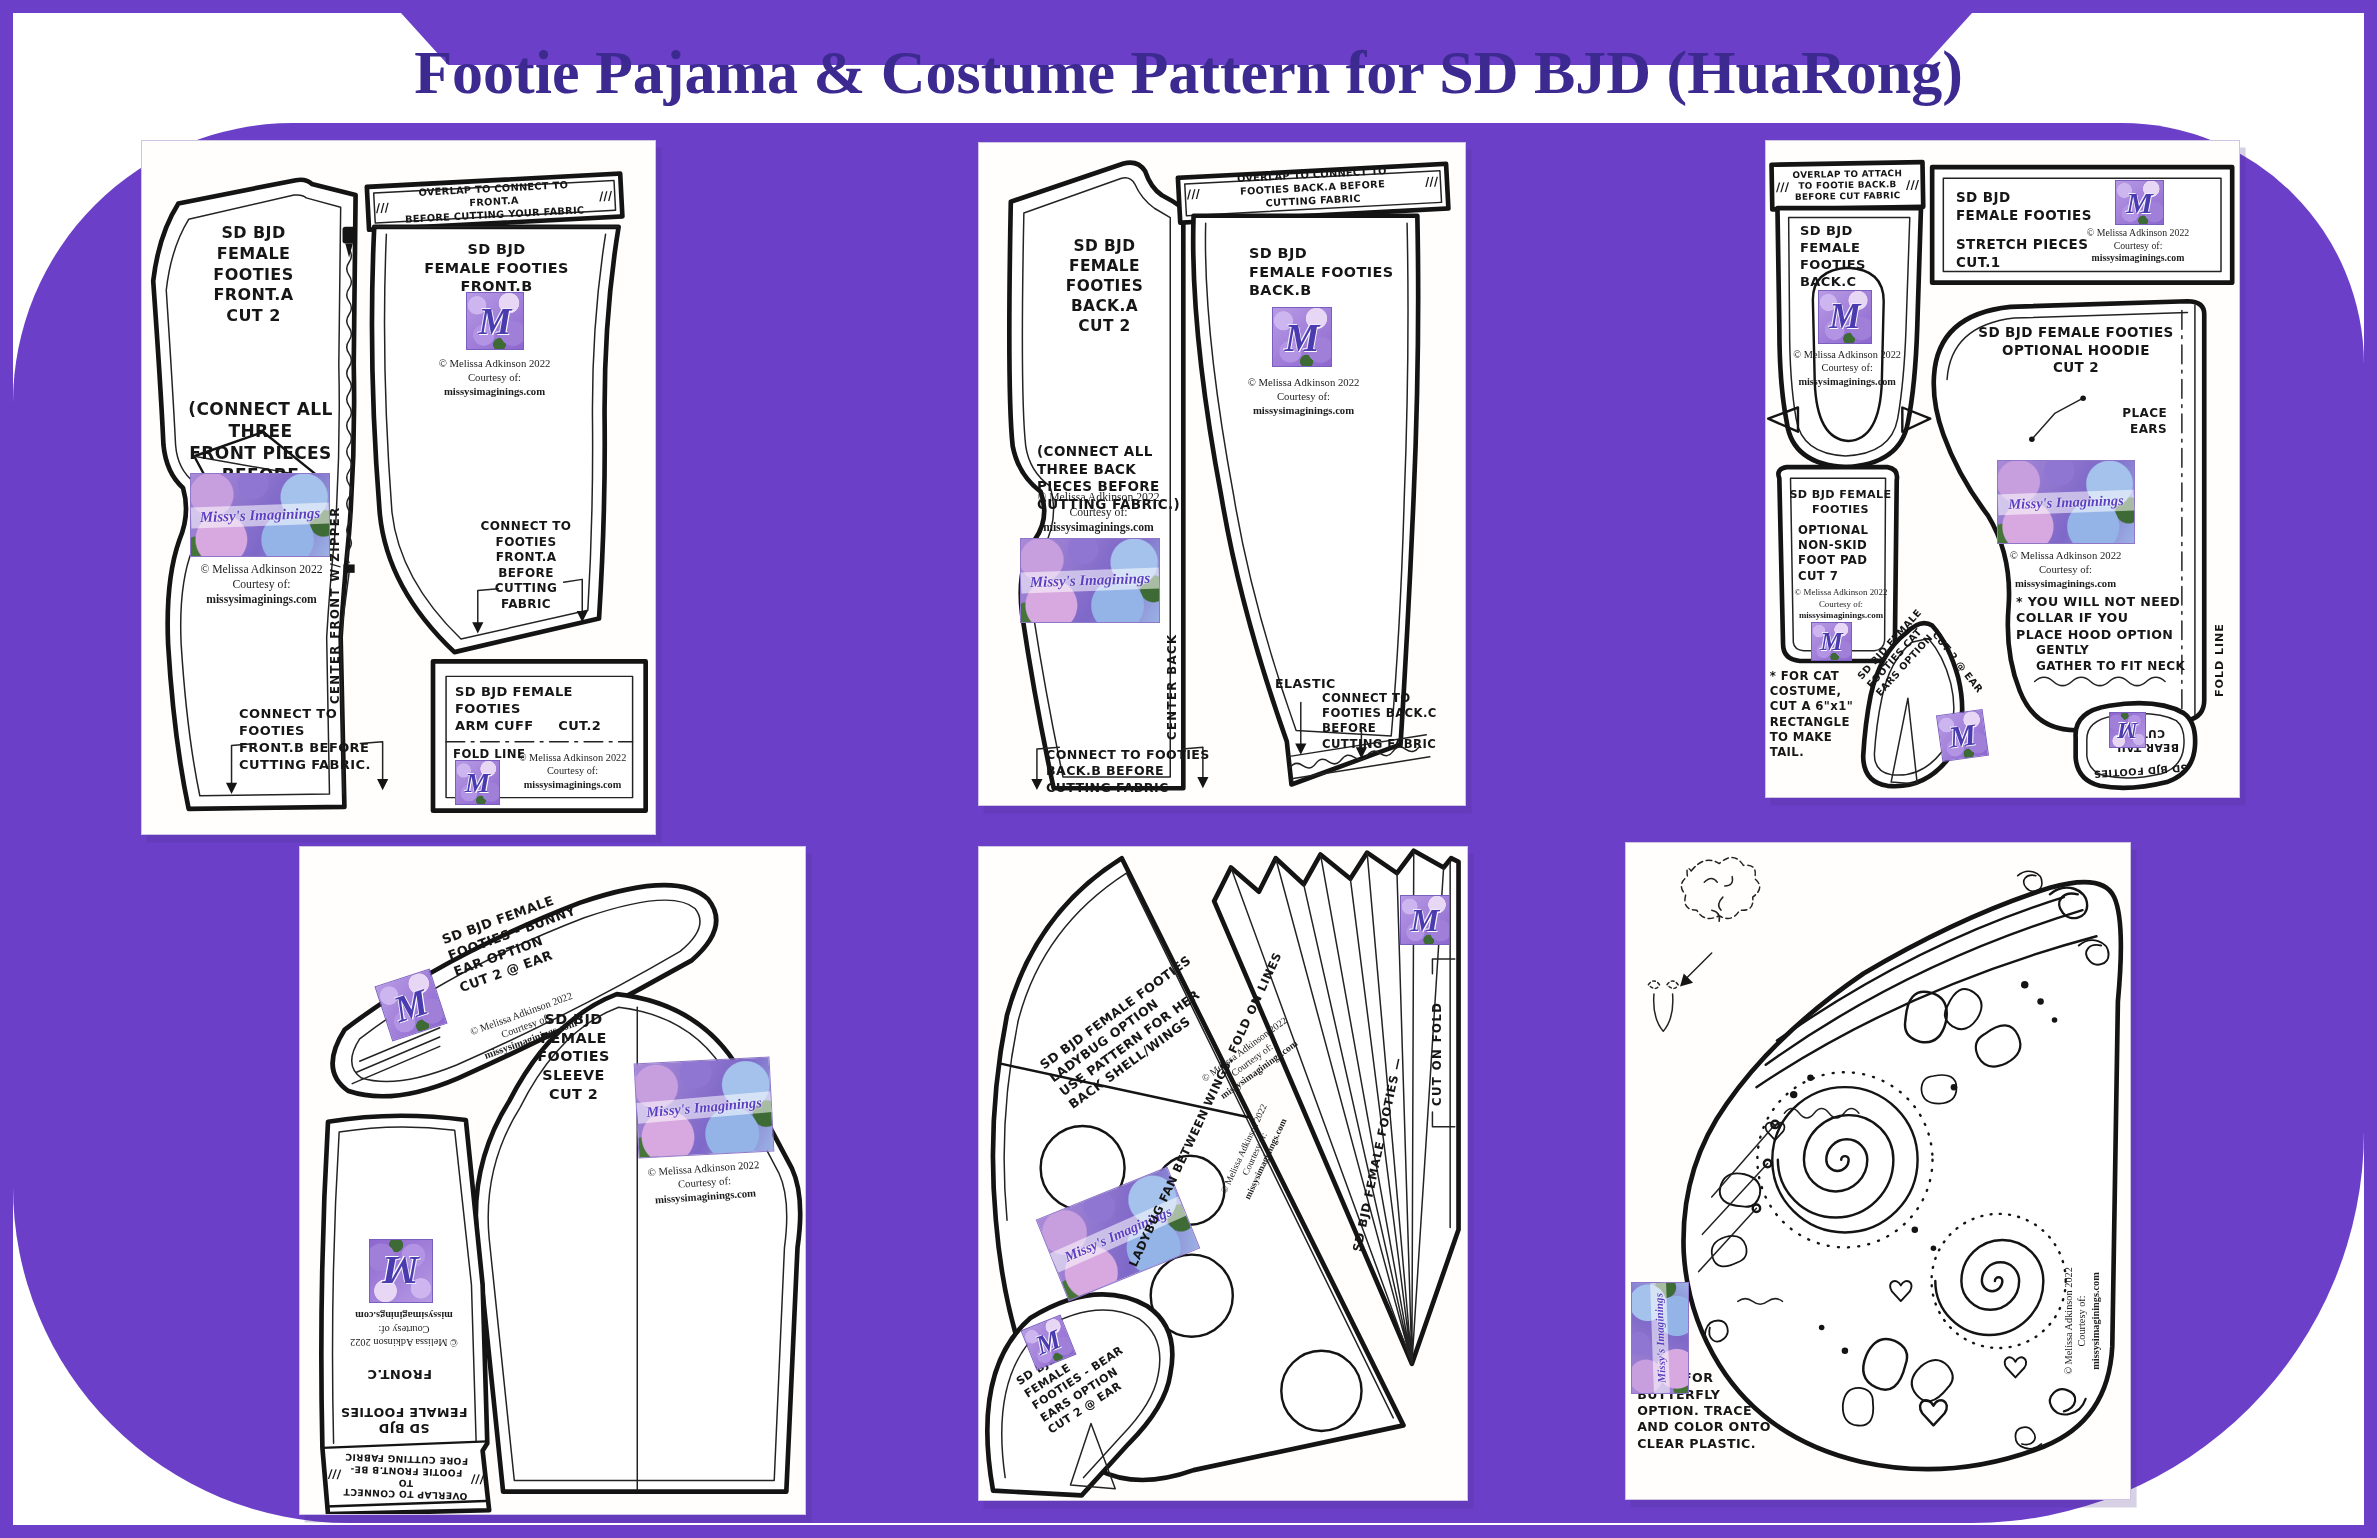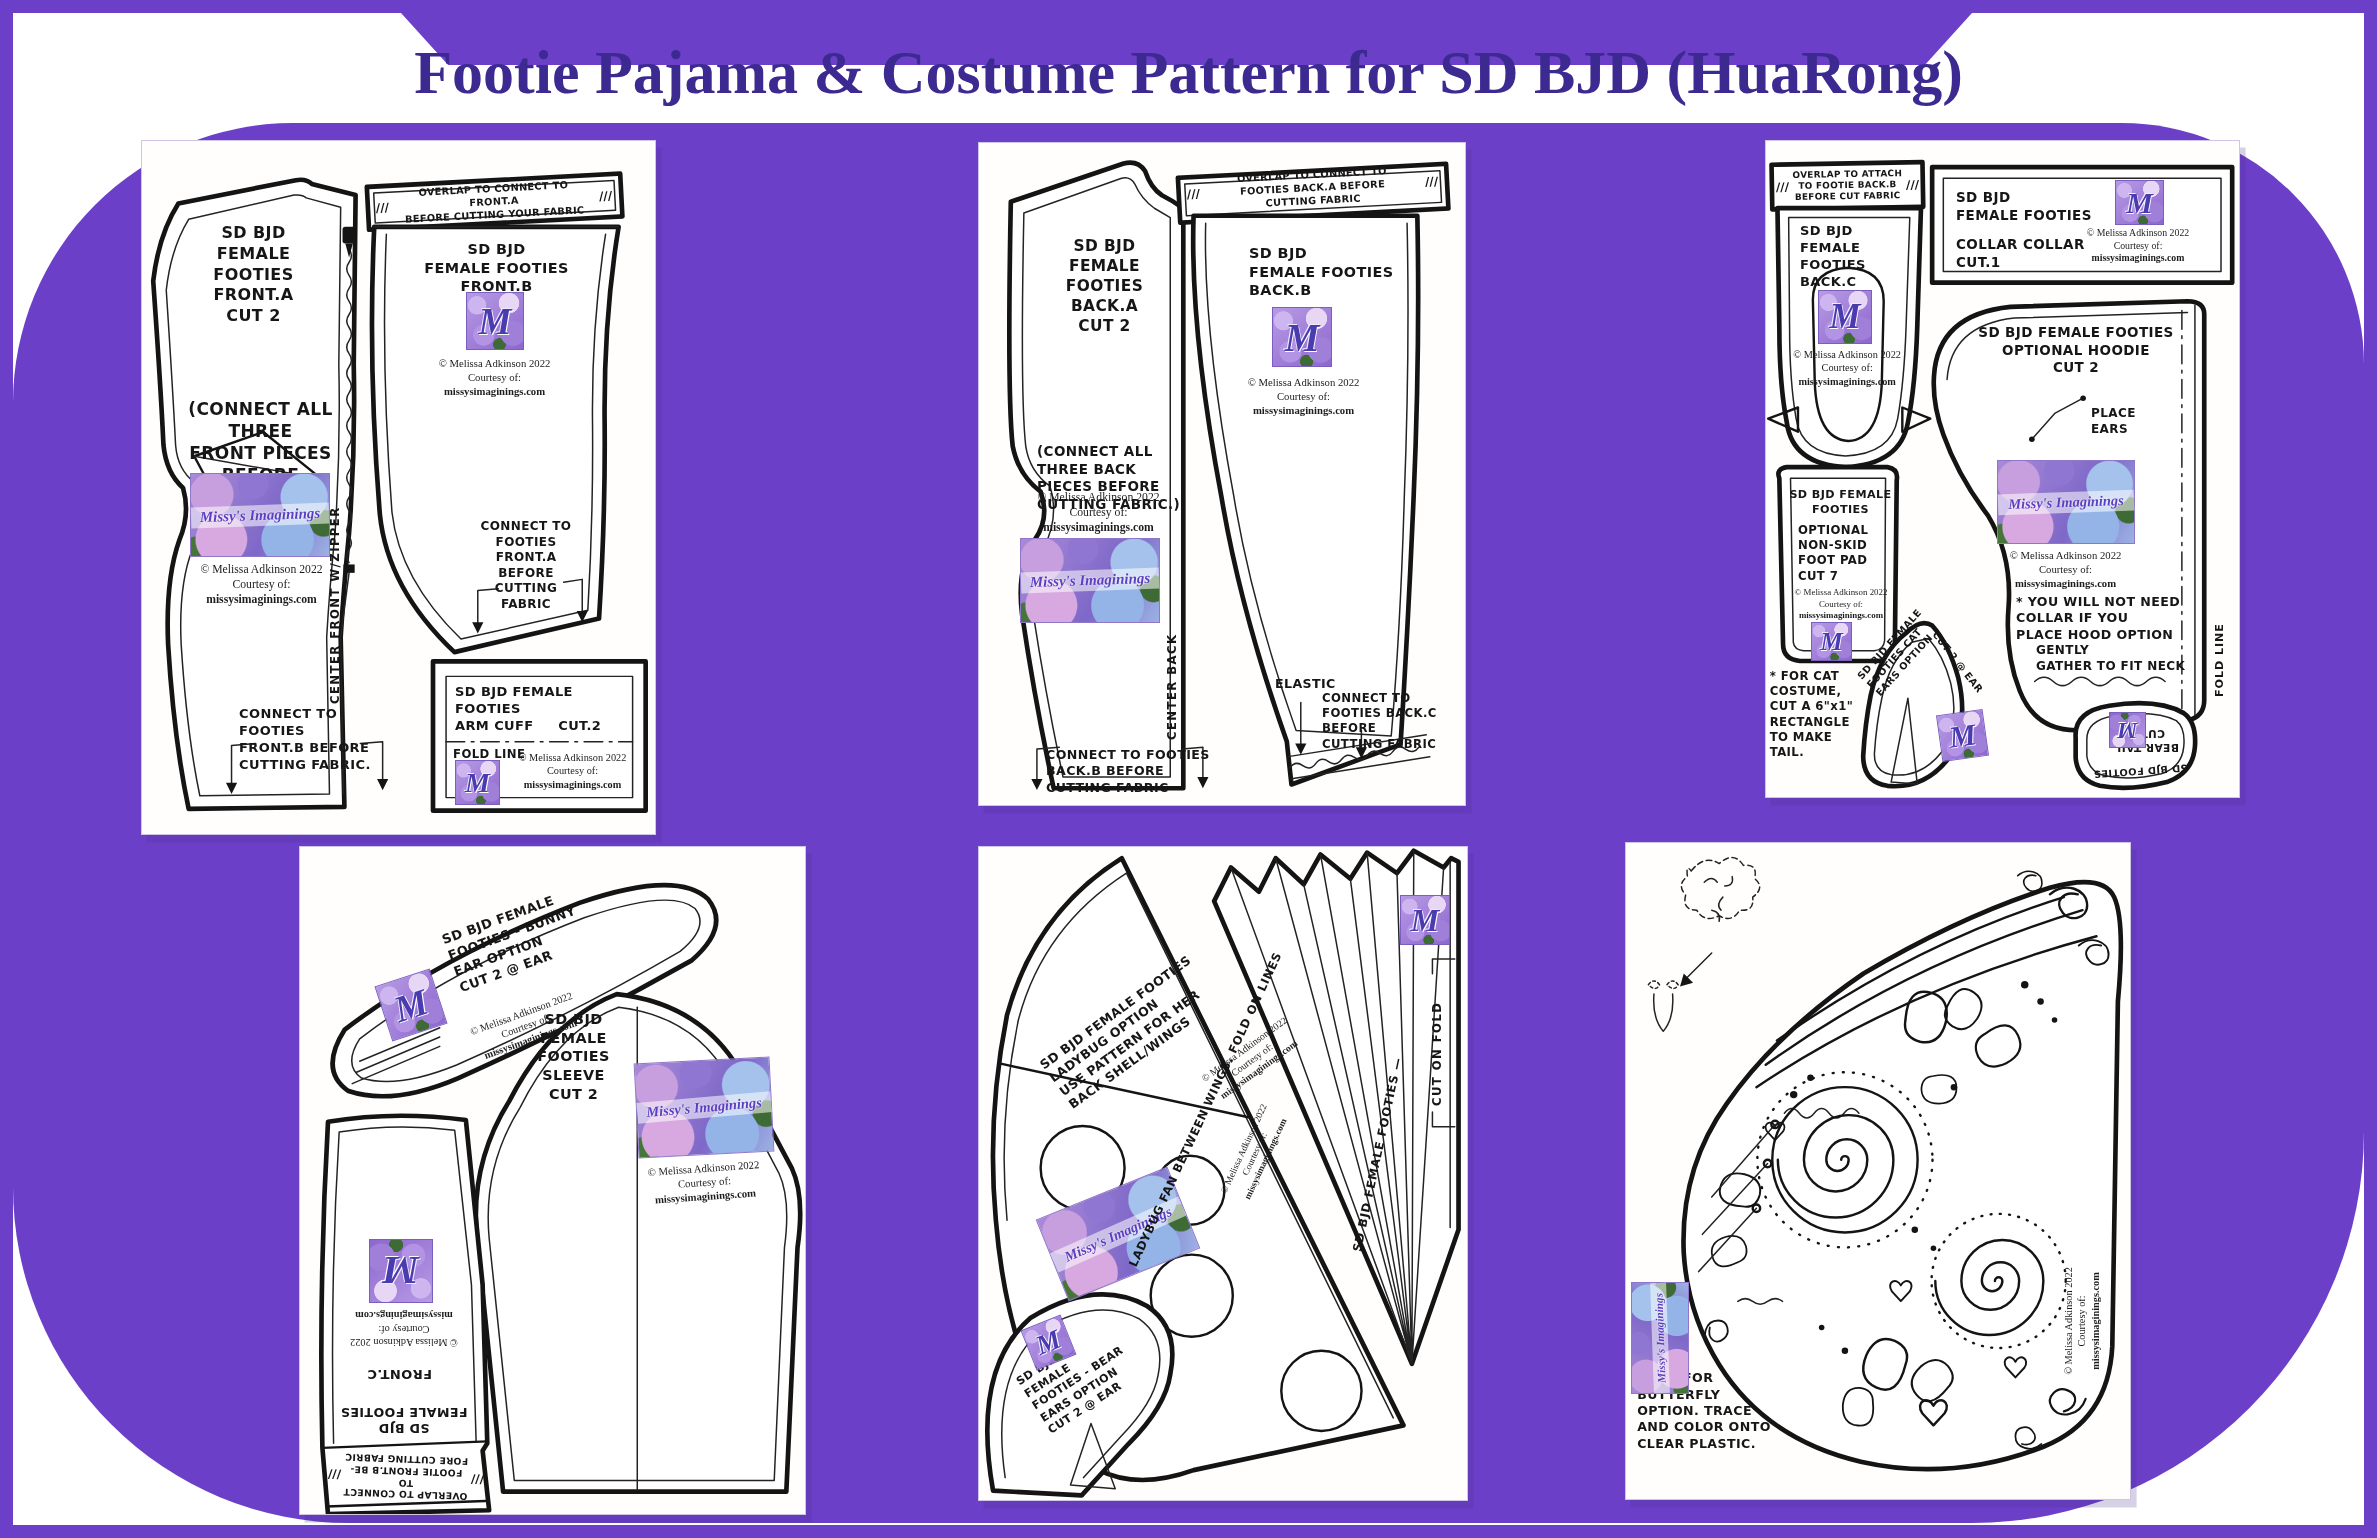--- a/index.html
+++ b/index.html
@@ -251,34 +251,34 @@
   <div class="mlogo" style="left:52px;top:149px;width:52px;height:52px;">
     <span style="font-size:35px;">M</span>
   </div>
   <div class="cp" style="left:11.2px;top:207px;width:140px;font-size:10.3px;">
     <div>© Melissa Adkinson 2022</div>
     <div>Courtesy of:</div>
     <div class="site">missysimaginings.com</div>
   </div>
   <div class="hw" style="left:190px;top:48px;width:158px;font-size:13.5px;">SD BJD
 FEMALE FOOTIES</div>
-  <div class="hw" style="left:190px;top:95px;width:168px;font-size:13.5px;">COLLAR COLLAR
+  <div class="hw" style="left:190px;top:95px;width:168px;font-size:13.5px;">STRETCH PIECES
 CUT.1</div>
   <div class="mlogo" style="left:349px;top:39px;width:47px;height:43px;">
     <span style="font-size:30px;">M</span>
   </div>
   <div class="cp" style="left:304px;top:86px;width:136px;font-size:9.8px;">
     <div>© Melissa Adkinson 2022</div>
     <div>Courtesy of:</div>
     <div class="site">missysimaginings.com</div>
   </div>
   <div class="hw ctr" style="left:203px;top:183px;width:214px;font-size:13.5px;">SD BJD FEMALE FOOTIES
 OPTIONAL HOODIE
 CUT 2</div>
-  <div class="hw" style="left:325px;top:265px;width:65px;font-size:12px;">PLACE
+  <div class="hw" style="left:336px;top:265px;width:65px;font-size:12px;text-align:right;">PLACE
 EARS</div>
   <div class="banner" style="left:231px;top:319px;width:136px;height:82px;">
     <div class="band" style="font-size:14.4px;">Missy's Imaginings</div>
   </div>
   <div class="cp" style="left:227px;top:408px;width:145px;font-size:10.7px;">
     <div>© Melissa Adkinson 2022</div>
     <div>Courtesy of:</div>
     <div class="site">missysimaginings.com</div>
   </div>
   <div class="hw" style="left:250px;top:453px;width:168px;font-size:12.6px;">* YOU WILL NOT NEED

